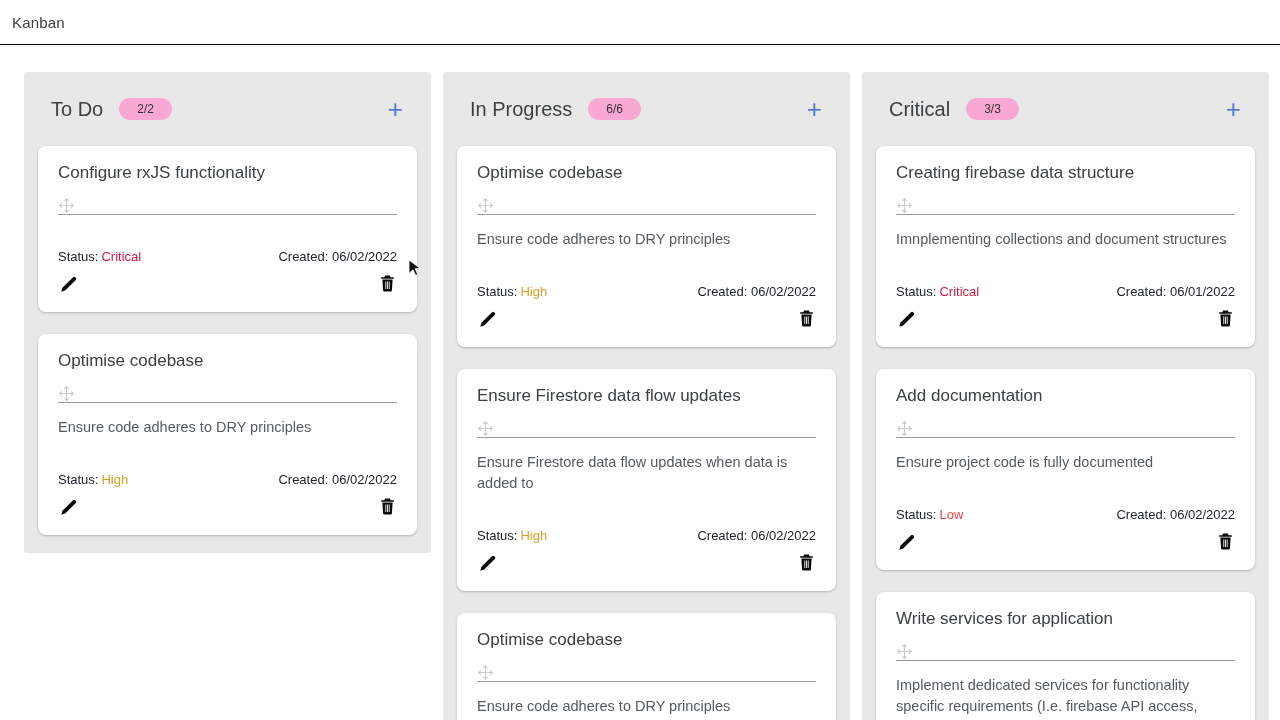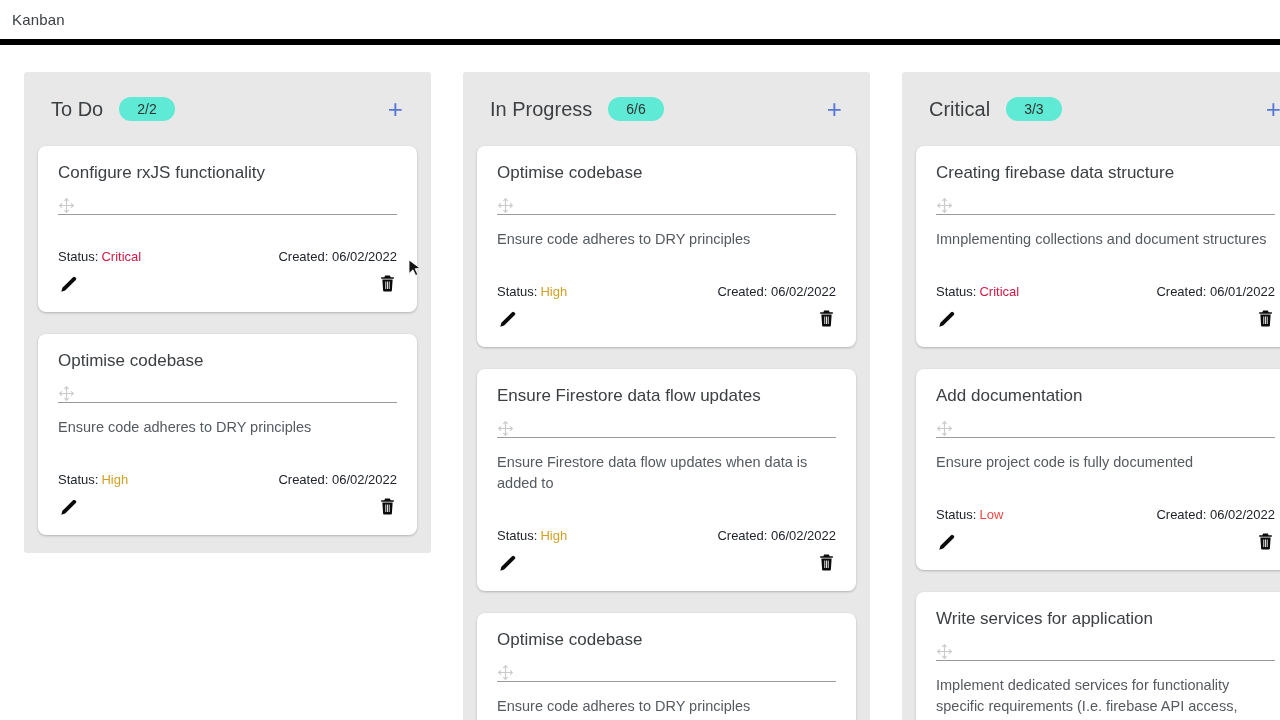--- a/index.html
+++ b/index.html
@@ -9,37 +9,37 @@
     background: #ffffff;
     font-family: "Liberation Sans", sans-serif;
     overflow: hidden;
   }
 
   
   #appbar {
     height: 45px;
     width: 100%;
     background: #ffffff;
-    border-bottom: 6px solid #000000;
+    border-bottom: 1px solid #000000;
     display: flex;
     align-items: center;
     padding-left: 12px;
   }
   #appbar .title {
     font-size: 15px;
     color: #3c4043;
     letter-spacing: .2px;
   }
 
   
   #board {
     position: relative;
     display: flex;
     align-items: flex-start;
-    gap: 32px;
+    gap: 12px;
     padding: 27px 0 0 24px;
     height: 675px;
   }
 
   .column {
     width: 407px;
     flex: 0 0 407px;
     background: #e8e8e8;
     border-radius: 3px;
     padding: 0 0 18px 0;
@@ -53,23 +53,23 @@
     padding: 0 22px 0 27px;
   }
   .col-title {
     font-size: 20px;
     color: #3c4043;
     font-weight: 400;
     white-space: nowrap;
   }
   .col-count {
     margin-left: 16px;
-    background: #5eead4;
+    background: #f9a8d4;
     color: #333;
-    font-size: 14px;
+    font-size: 12px;
     border-radius: 14px;
     padding: 5px 18px;
     line-height: 1;
     font-weight: 400;
   }
   .col-add {
     margin-left: auto;
     color: #5878d8;
     font-size: 26px;
     line-height: 1;

